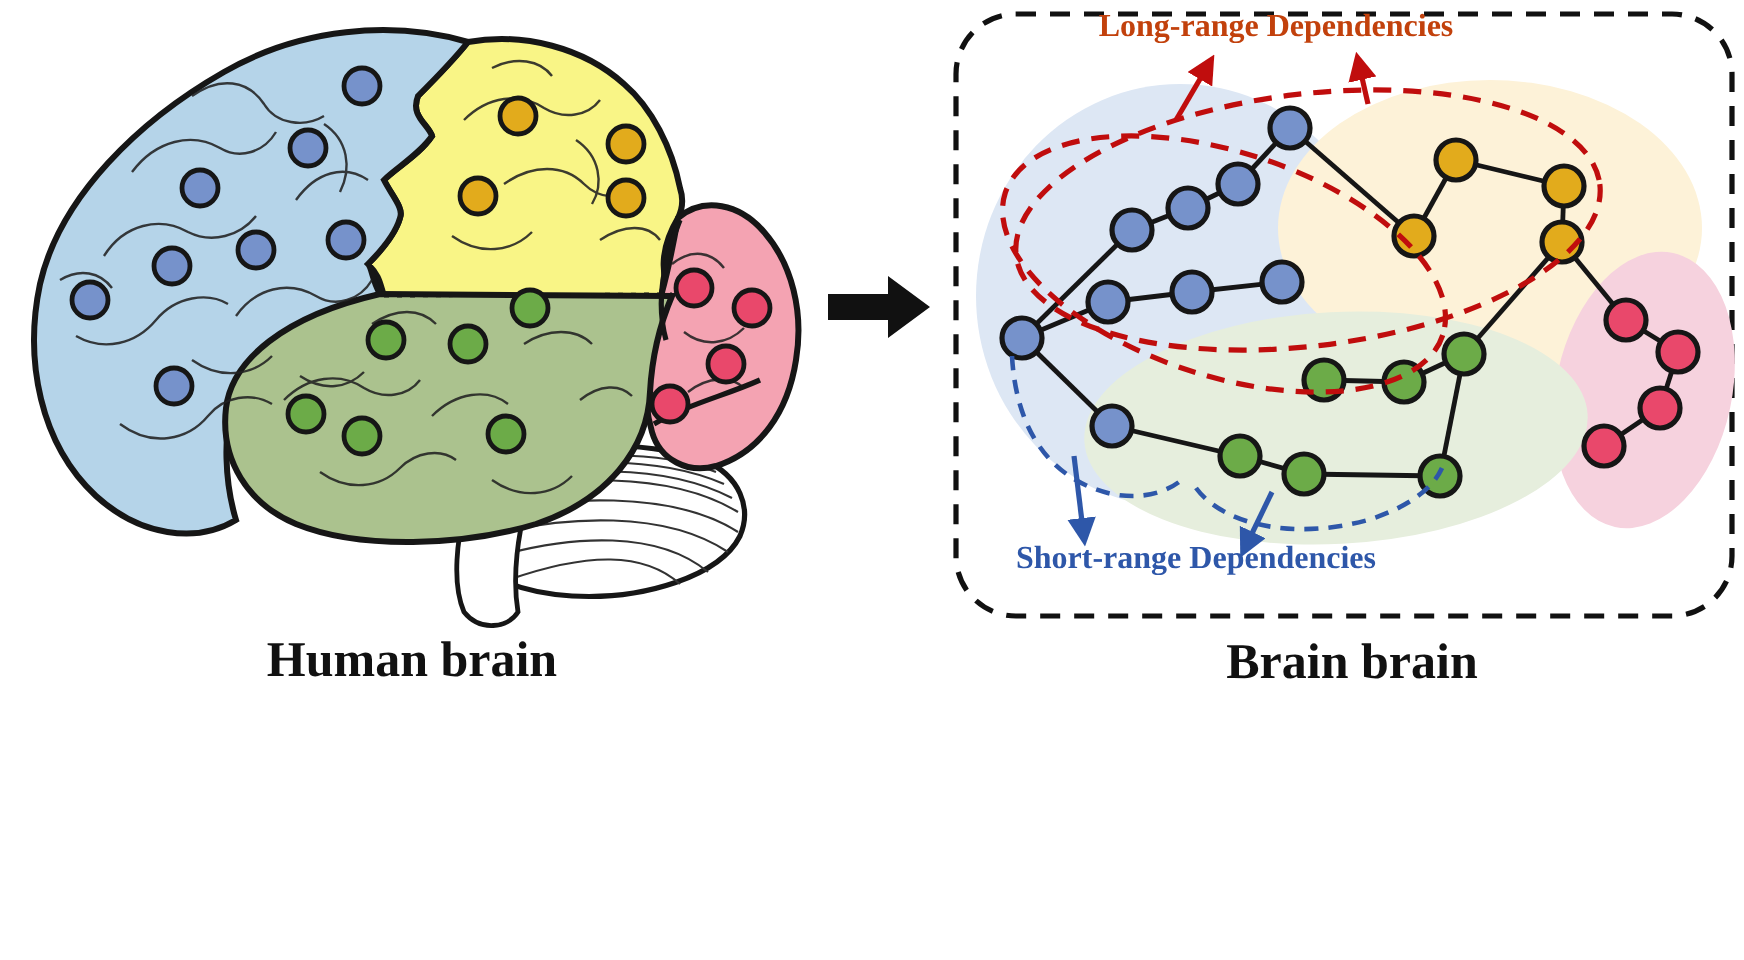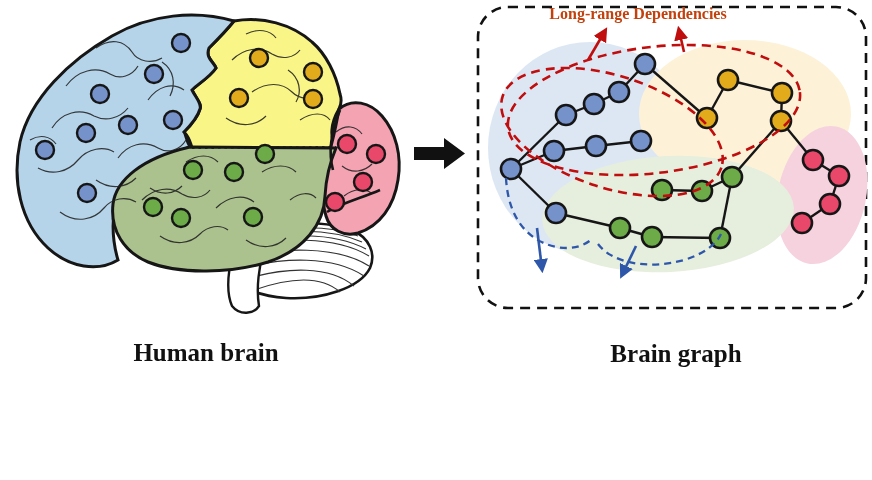--- a/index.html
+++ b/index.html
@@ -9,21 +9,21 @@
   }
   #figure-svg{position:absolute;left:0;top:0;}
   .anno-label{
     position:absolute;font-weight:bold;font-size:16px;text-align:center;
     letter-spacing:0px;white-space:nowrap;
   }
   #label-long-range{left:478px;top:5px;width:320px;color:#c2410c;}
   #label-short-range{left:448px;top:271px;width:300px;color:#2e57a9;}
   .panel-caption{
     position:absolute;font-weight:bold;font-size:25px;color:#111;
-    text-align:center;white-space:nowrap;margin-top:22px;
+    text-align:center;white-space:nowrap;
   }
   #label-human-brain{left:96px;top:317px;width:220px;}
   #label-brain-graph{left:566px;top:318px;width:220px;}
   #main-caption{
     position:absolute;left:2px;top:388px;width:869px;
     font-size:33px;line-height:43px;color:#0a0a0a;white-space:pre-wrap;
   }
 </style>
 </head>
 <body>
@@ -213,20 +213,21 @@
       </g>
 
       <g stroke="#2e57a9" stroke-width="2.6" fill="none">
         <line x1="537" y1="228" x2="542" y2="269" marker-end="url(#ah-blue)"></line>
         <line x1="636" y1="246" x2="622" y2="275" marker-end="url(#ah-blue)"></line>
       </g>
     </g>
   </svg>
 
   <div id="label-long-range" class="anno-label">Long-range Dependencies</div>
+  <div id="label-short-range" class="anno-label">Short-range Dependencies</div>
   <div id="label-human-brain" class="panel-caption">Human brain</div>
-  <div id="label-brain-graph" class="panel-caption">Brain graph</div>
+  <div id="label-brain-graph" class="panel-caption">Brain brain</div>
 
   <div id="main-caption">
     <div>Figure 1:  An illustration of long-range dependencies</div>
     
   </div>
 </div>
 
 </body></html>

